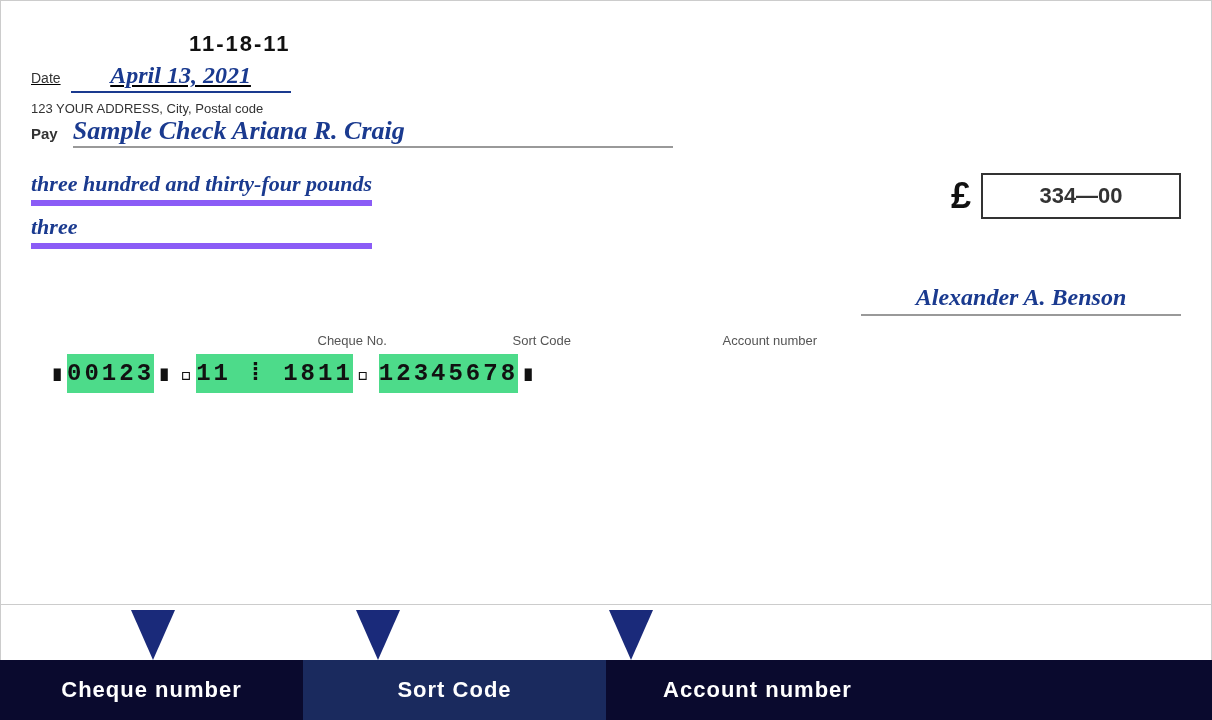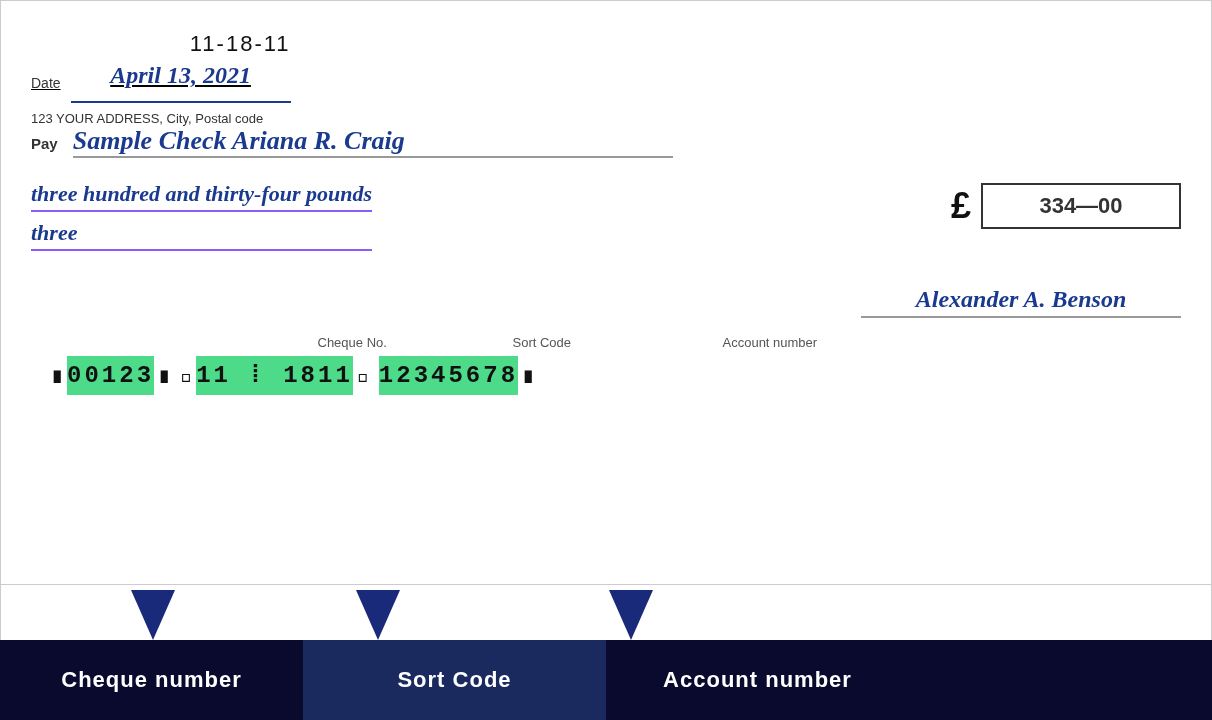--- a/index.html
+++ b/index.html
@@ -36,21 +36,21 @@
     .logo-text {
       font-size: 28px;
       font-weight: 900;
       color: #1a3a8f;
       letter-spacing: 3px;
       margin-top: -10px;
     }
 
     .sort-code-top {
       font-size: 22px;
-      font-weight: 400;
+      font-weight: 700;
       color: #111;
       letter-spacing: 2px;
       margin-top: 10px;
       text-align: right;
     }
 
     .address-text {
       font-size: 13px;
       color: #333;
       margin-top: 8px;
@@ -71,21 +71,21 @@
       color: #333;
     }
 
     .date-value {
       font-size: 24px;
       color: #1a3a8f;
       font-family: 'Segoe UI', cursive;
       font-style: italic;
       font-weight: 600;
       border-bottom: 2px solid #1a3a8f;
-      padding-bottom: 12px;
+      padding-bottom: 2px;
       min-width: 220px;
       text-align: center;
     }
 
     
     .pay-row {
       display: flex;
       align-items: baseline;
       gap: 15px;
     }
@@ -137,21 +137,21 @@
     .words-section {
       margin-top: 10px;
     }
 
     .words-line {
       font-size: 22px;
       color: #1a3a8f;
       font-family: 'Segoe UI', cursive;
       font-style: italic;
       font-weight: 600;
-      border-bottom: 2px solid #8b5cf6;
+      border-bottom: 6px solid #8b5cf6;
       max-width: 640px;
       padding-bottom: 3px;
       margin-top: 8px;
     }
 
     
     .signature-section {
       display: flex;
       justify-content: flex-end;
       margin-top: 35px;
@@ -182,21 +182,21 @@
       font-weight: 900;
       font-family: 'Courier New', monospace;
       color: #111;
       padding: 6px 0;
       letter-spacing: 3px;
     }
 
     
     .footer-bar {
       background: #fef9c3;
-      height: 80px;
+      height: 60px;
       display: flex;
       align-items: center;
     }
 
     .footer-section {
       display: flex;
       align-items: center;
       justify-content: center;
       flex: 1;
       height: 100%;

